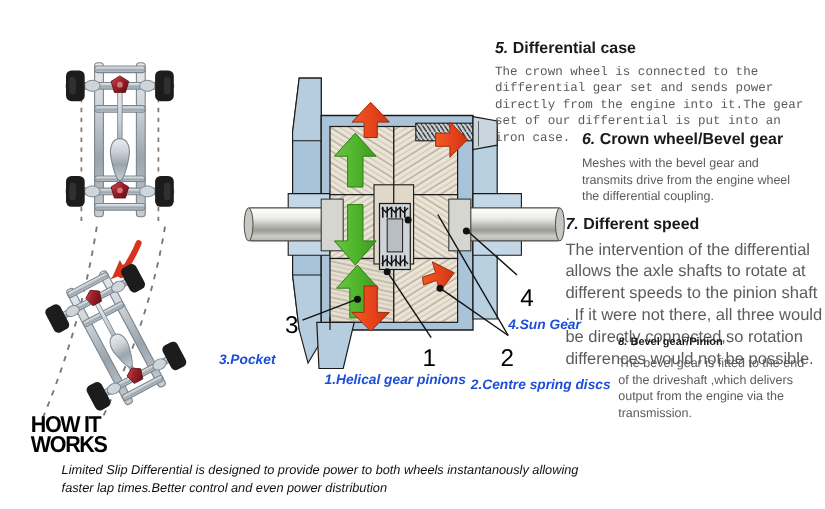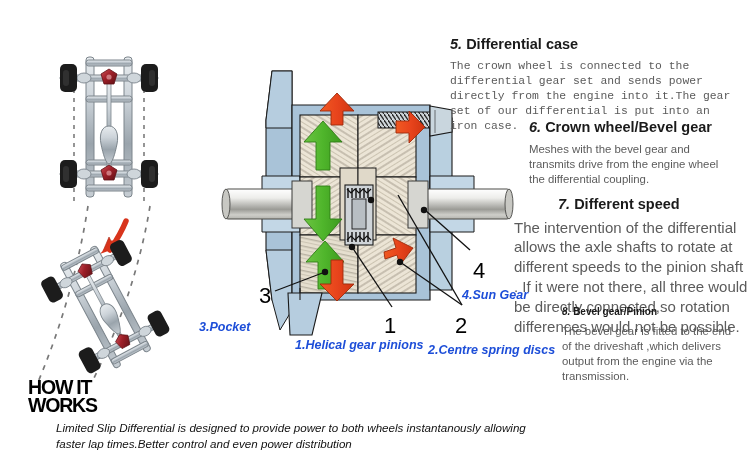--- a/index.html
+++ b/index.html
@@ -28,21 +28,21 @@
 
   #b5{left:450px;top:36px;width:292px;}
   #b5 .blk-title{font-size:14.5px;}
   #b5 .blk-body{font-size:11.4px;margin-top:6px;width:288px;font-family:Liberation Mono, monospace;}
 
   #b6{left:529px;top:119px;width:215px;}
   #b6 .blk-title{font-size:14.5px;}
   #b6 .blk-body{font-size:11.4px;margin-top:6px;width:200px;}
 
   #b7{left:514px;top:196px;width:236px;}
-  #b7 .blk-title{font-size:14.5px;padding-left:44px;}
+  #b7 .blk-title{font-size:14.5px;}
   #b7 .blk-body{font-size:15px;margin-top:5px;width:234px;}
 
   #b8{left:562px;top:306px;width:188px;}
   #b8 .blk-title{font-size:10px;}
   #b8 .blk-body{font-size:11.4px;margin-top:6px;width:178px;}
 
   
   .callnum{
     position:absolute;
     font-family:"Liberation Sans", sans-serif;

